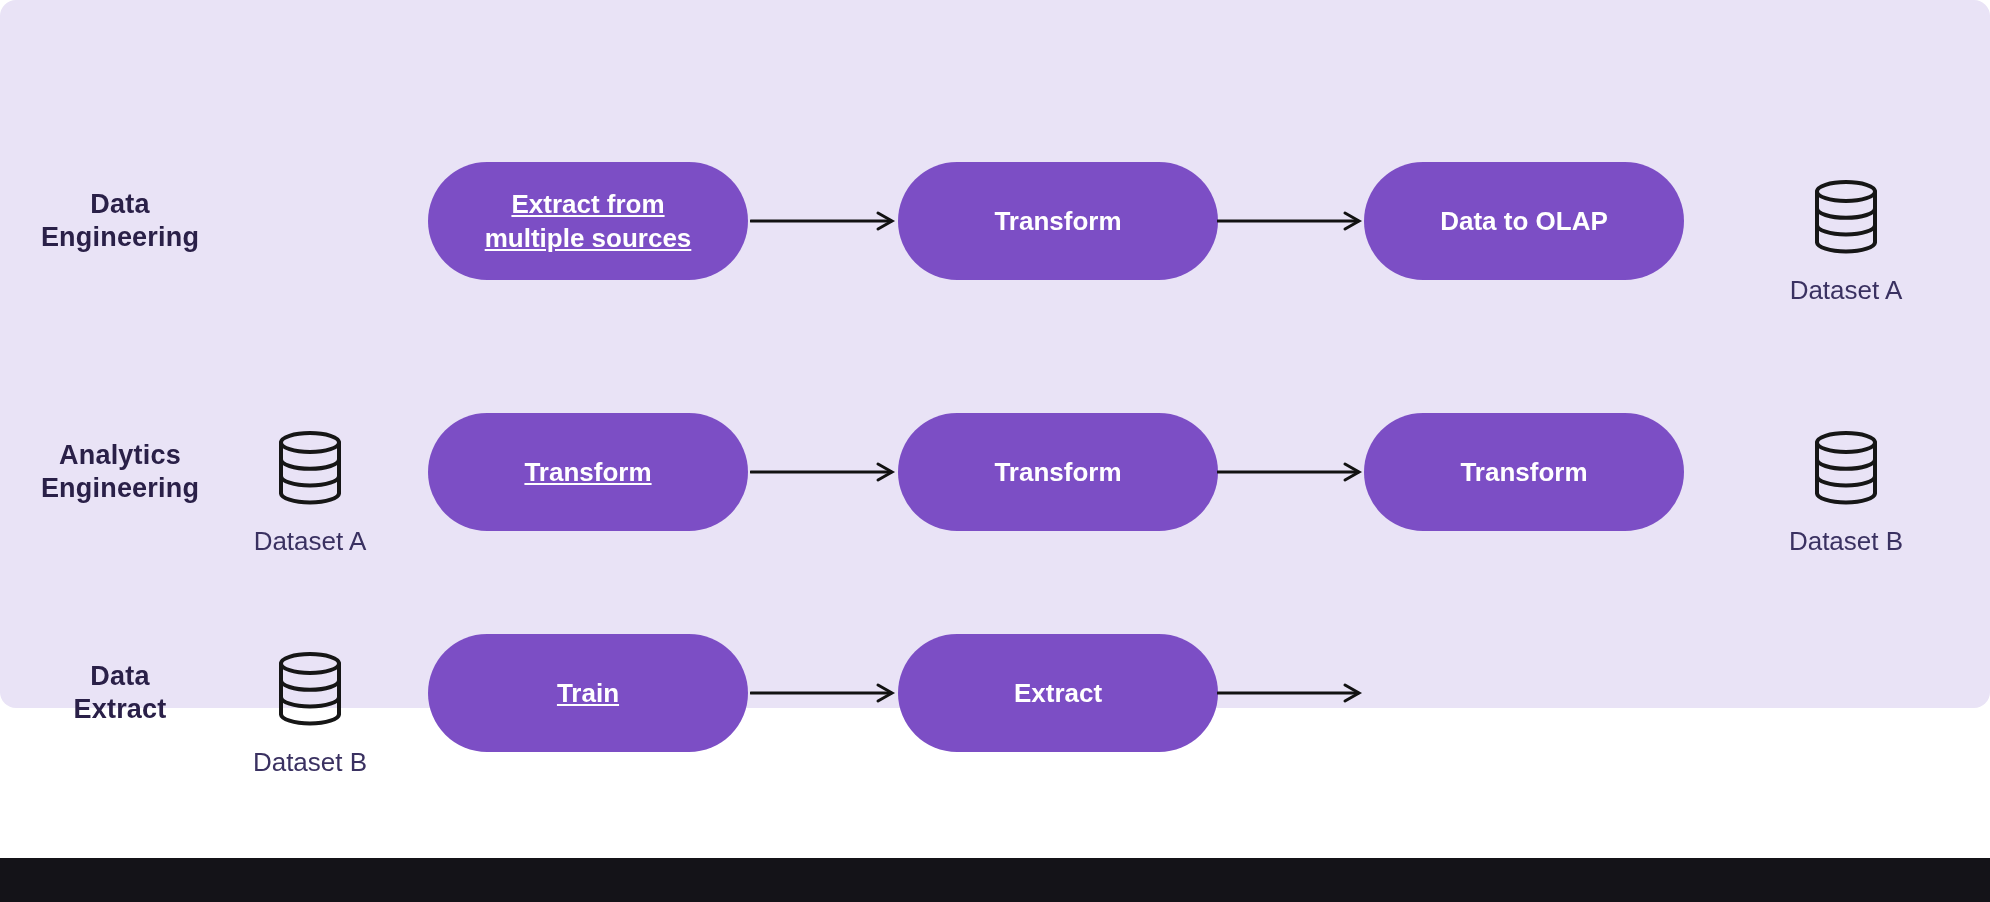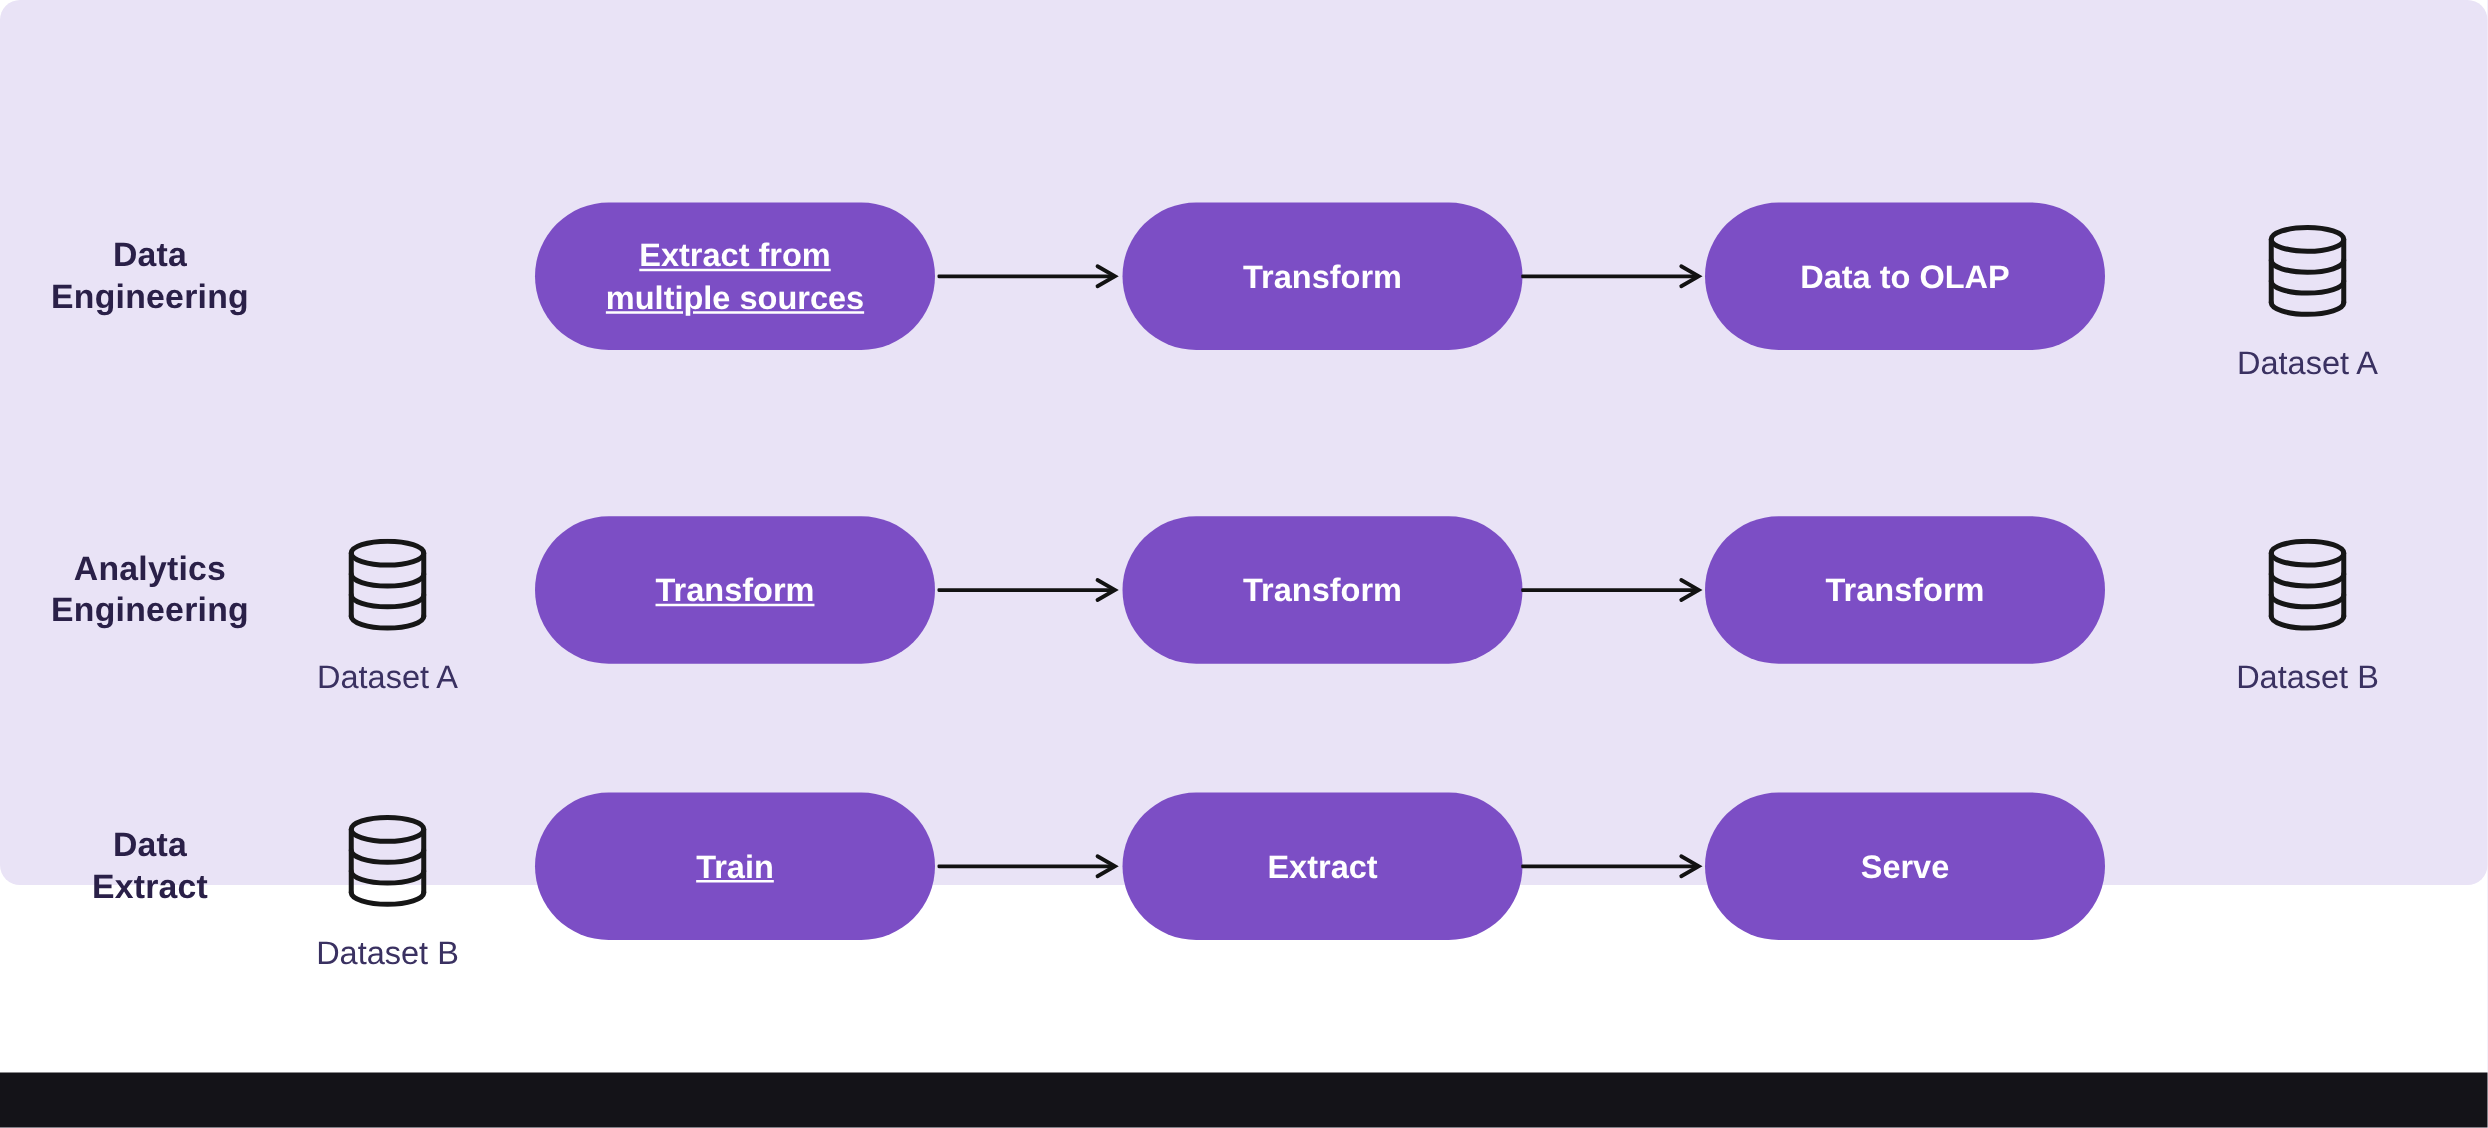--- a/index.html
+++ b/index.html
@@ -231,18 +231,15 @@
       <span>Extract</span>
     </div>
     <div class="arrow arrow-2">
       <svg viewBox="0 0 146 26">
           <g stroke="#121212" stroke-width="3" fill="none" stroke-linecap="round">
             <line x1="1" y1="13" x2="141" y2="13"></line>
             <polyline points="128,5 142,13 128,21"></polyline>
           </g>
         </svg>
     </div>
-    <div class="pill pill-3">
-      <span>Serve</span>
-    </div>
   </div>
 
 </div>
 
 </body></html>

